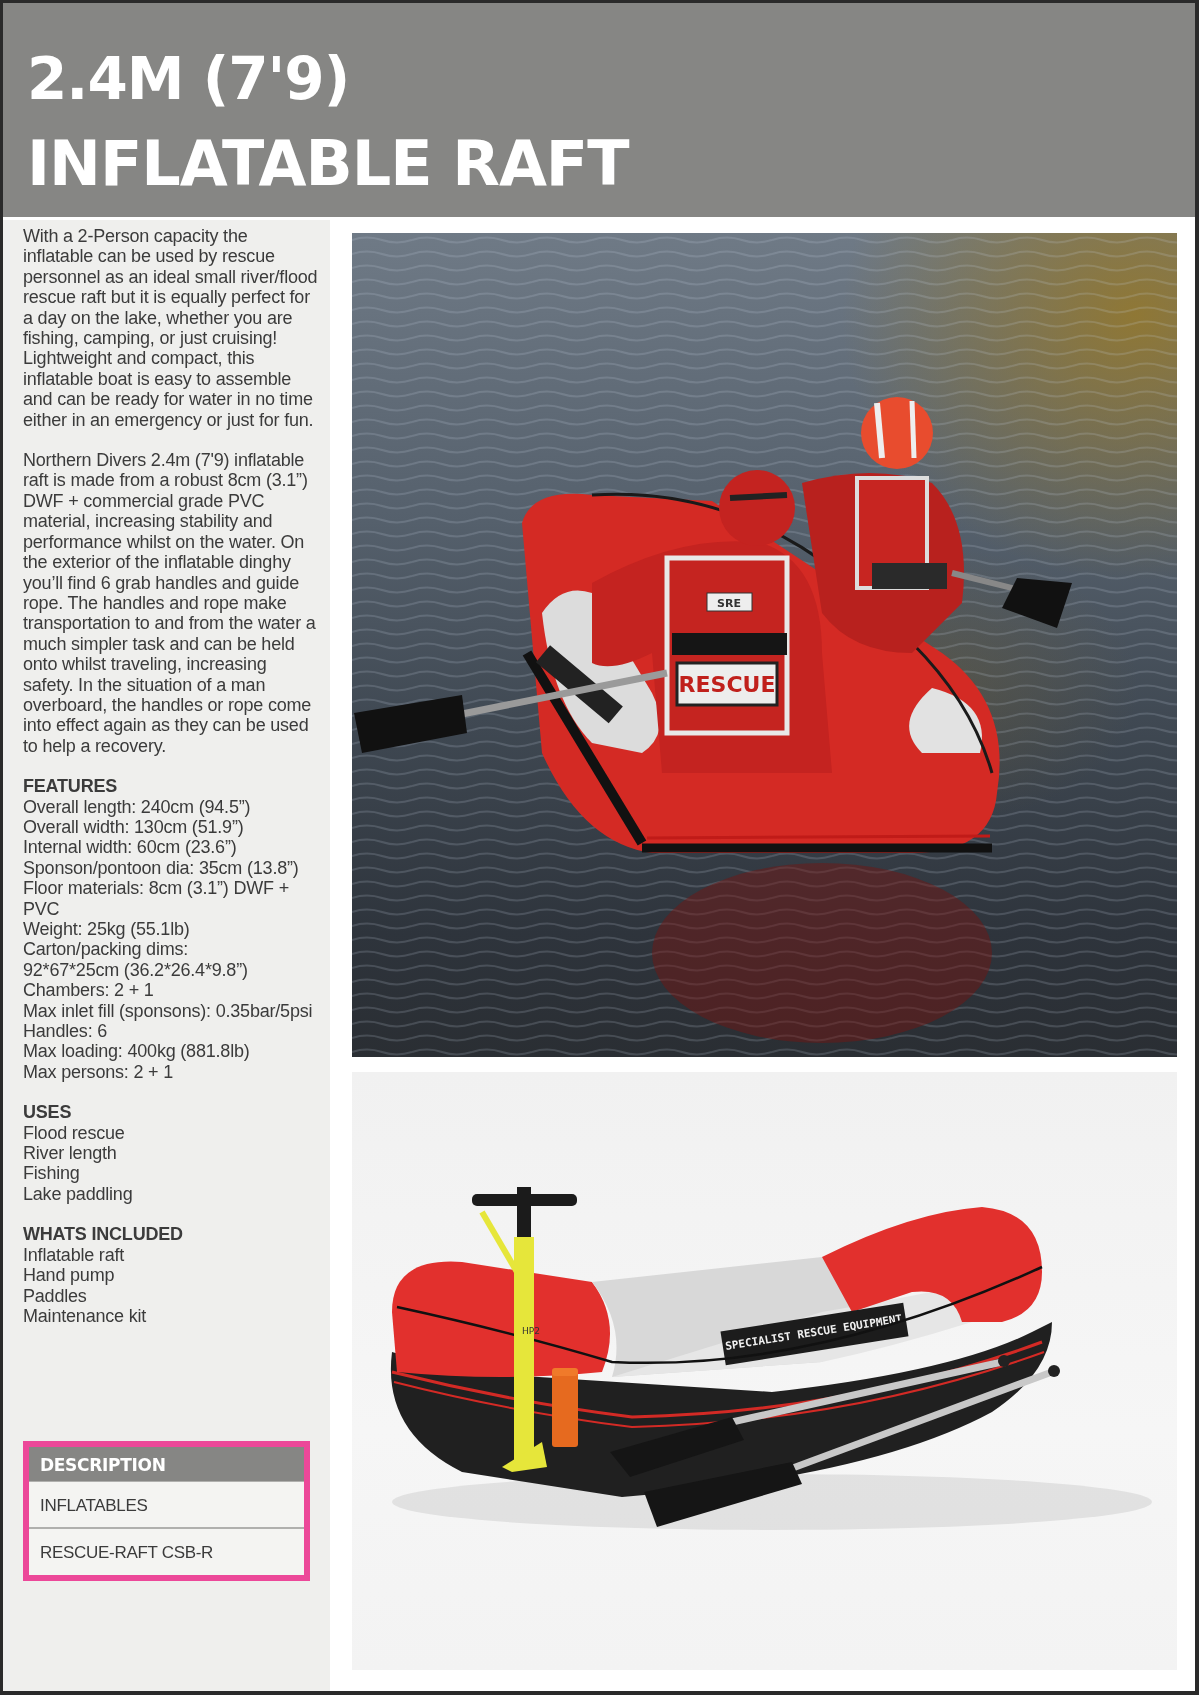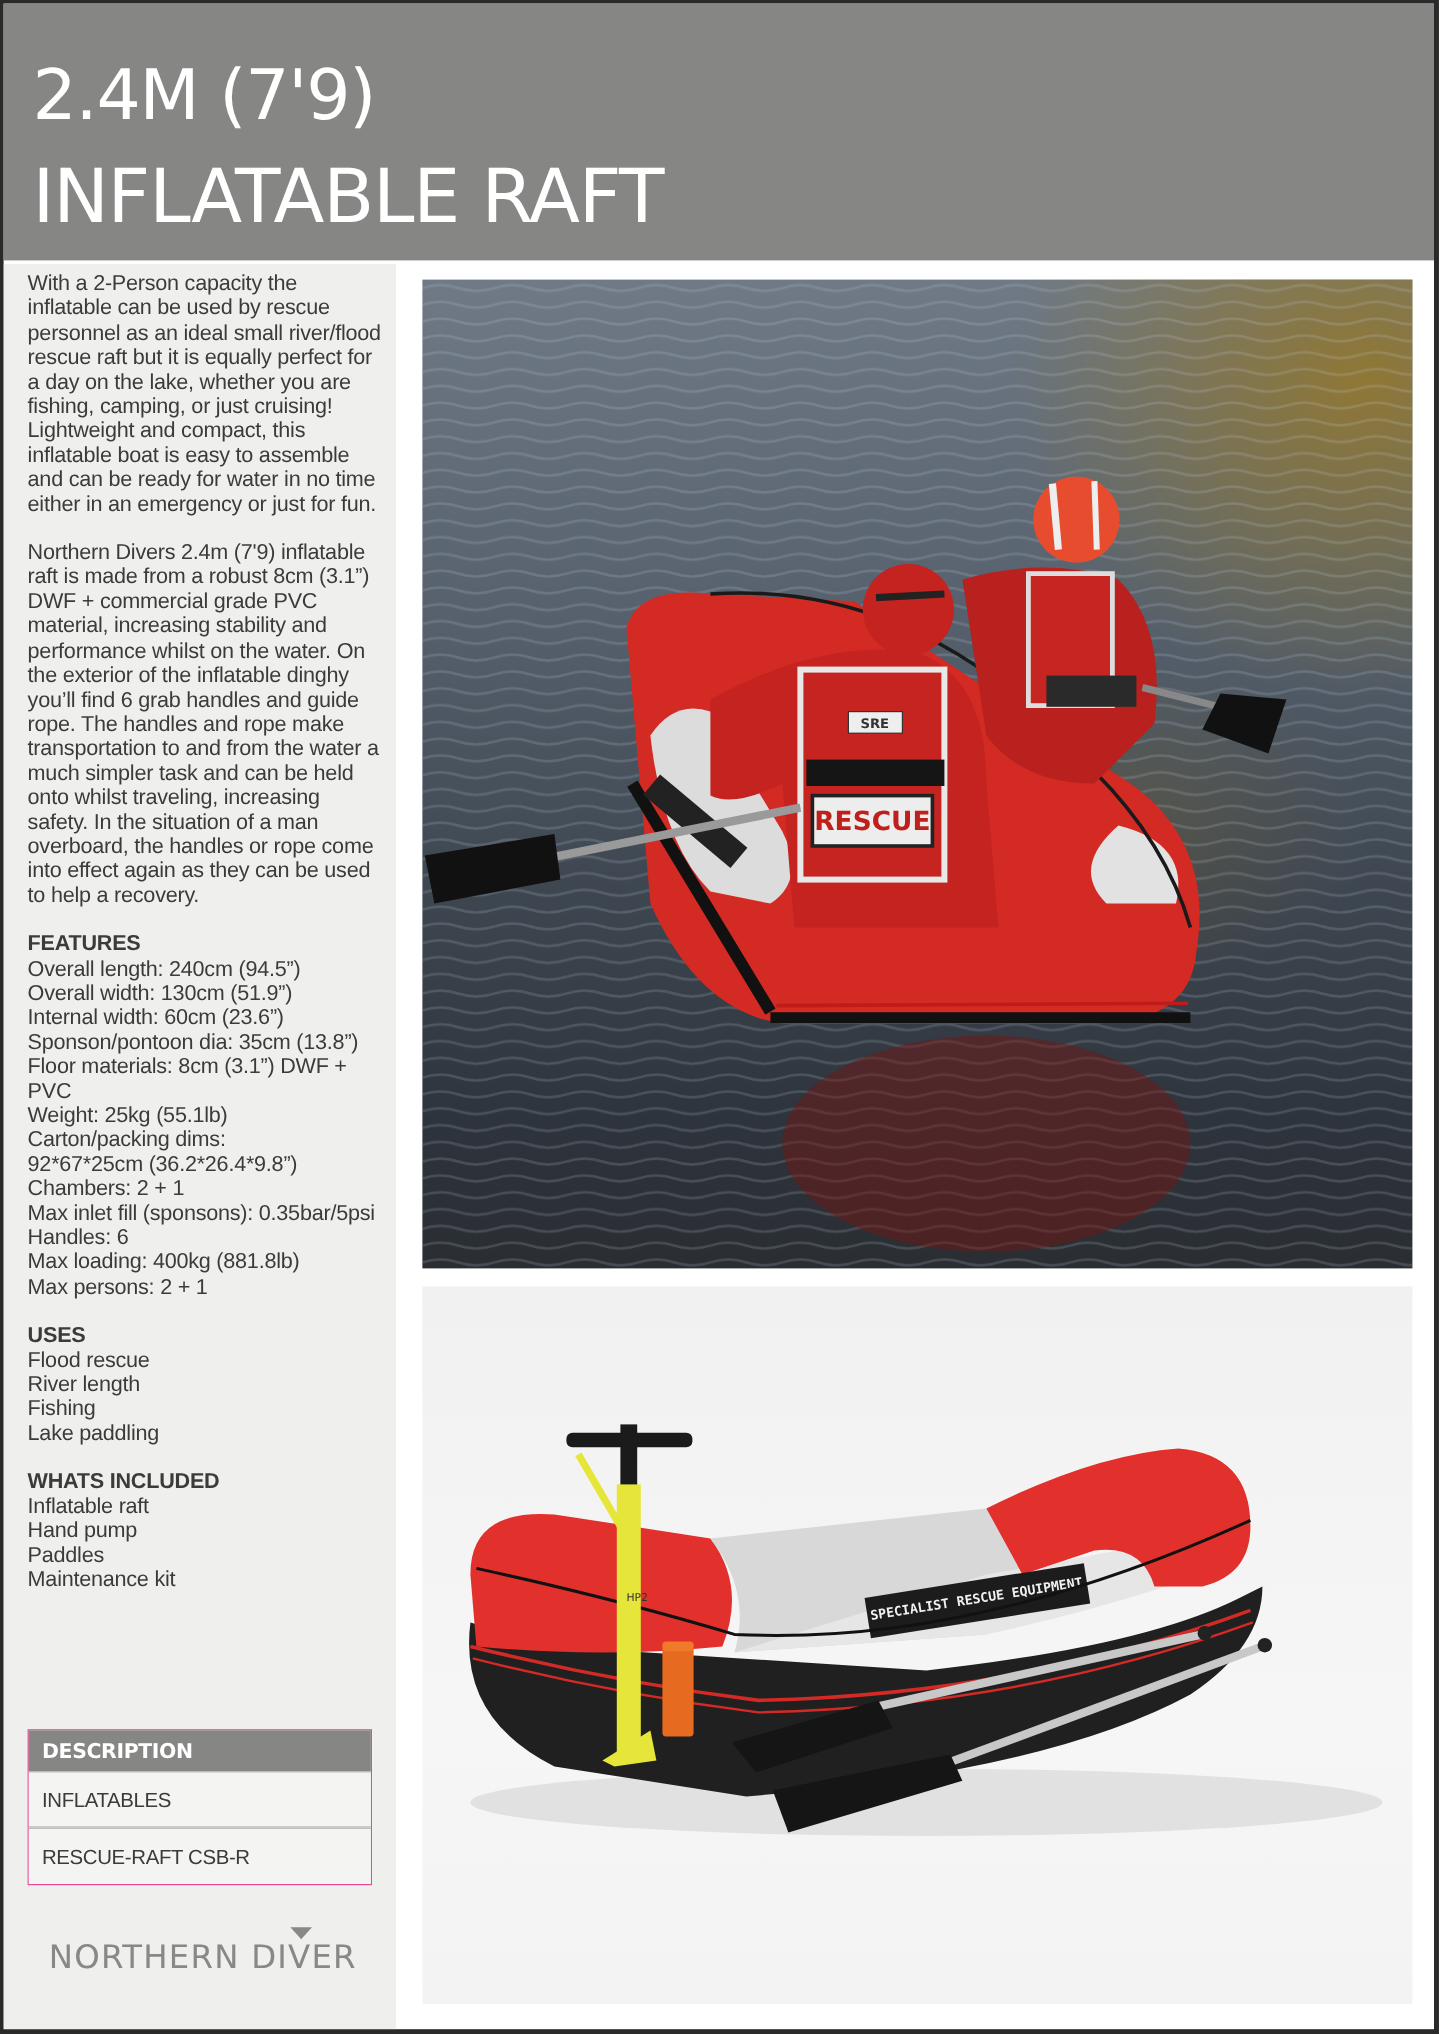--- a/index.html
+++ b/index.html
@@ -7,42 +7,42 @@
   body { position: relative; font-family: "Liberation Sans", "DejaVu Sans", sans-serif; }
   .page {
     position: absolute; left: 3px; top: 3px; width: 1192px; height: 1688px;
     background: #ffffff; overflow: hidden;
   }
   .header {
     position: absolute; left: 0; top: 0; width: 1192px; height: 214px;
     background: #868684;
   }
   .title-line {
-    position: absolute; left: 24px; color: #ffffff; font-weight: normal;
+    position: absolute; left: 24px; color: #ffffff; font-weight: bold;
     font-family: "DejaVu Sans", sans-serif; letter-spacing: -1px;
   }
   .title-line.l1 { top: 42px; font-size: 58px; }
   .title-line.l2 { top: 124px; font-size: 62px; }
 
   .sidebar {
     position: absolute; left: 0; top: 217px; width: 327px; height: 1471px;
     background: #efefed;
   }
   .text {
     position: absolute; left: 20px; width: 295px; color: #3b3b3b;
     font-family: "Liberation Sans", sans-serif; font-size: 18px; line-height: 20.4px;
     letter-spacing: -0.2px;
   }
   .para { margin-bottom: 20px; }
   .section-title { font-weight: bold; color: #3b3b3b; }
   .list-item { display: block; }
 
   .info-table {
     position: absolute; left: 20px; top: 1438px; width: 287px;
-    border: 1px solid #ec4899;
+    border: 6px solid #ec4899;
   }
   .info-head {
     background: #868684; color: #ffffff; font-weight: bold;
     font-size: 17px; height: 34px; line-height: 36px; padding-left: 11px;
     font-family: "DejaVu Sans", sans-serif; letter-spacing: -0.3px;
   }
   .info-val {
     background: #f4f4f2; color: #3b3b3b; font-size: 17px; height: 47px;
     line-height: 47px; padding-left: 11px; border-top: 1px solid #b0b0ae; border-bottom: 1px solid #b0b0ae;
     font-family: Liberation Sans, sans-serif; letter-spacing: -0.3px;
@@ -129,23 +129,20 @@
         <span class="list-item">Maintenance kit</span>
       </div>
     </div>
 
     <div class="info-table" style="top:1221px;">
       <div class="info-head">DESCRIPTION</div>
       <div class="info-val">INFLATABLES</div>
       <div class="info-val" style="border-bottom:none;">RESCUE-RAFT CSB-R</div>
     </div>
 
-    <div class="logo" style="top:1395px;">
-      <span>NORTHERN DI</span><span class="v-mark">V</span><span>ER</span>
-    </div>
 
     <div class="contact" style="top:1443px;margin-top:39px;">
       <span>+44 (0) 1257 25 44 44</span><span class="sep">|</span><span>INFO@NDIVER.COM</span>
     </div>
   </div>
 
   <div class="photo photo-1" title="Two rescue personnel in red drysuits paddling the inflatable raft on a river">
     <svg width="825" height="824" viewBox="0 0 825 824">
       <defs>
         <pattern id="ripple" width="60" height="14" patternUnits="userSpaceOnUse">

